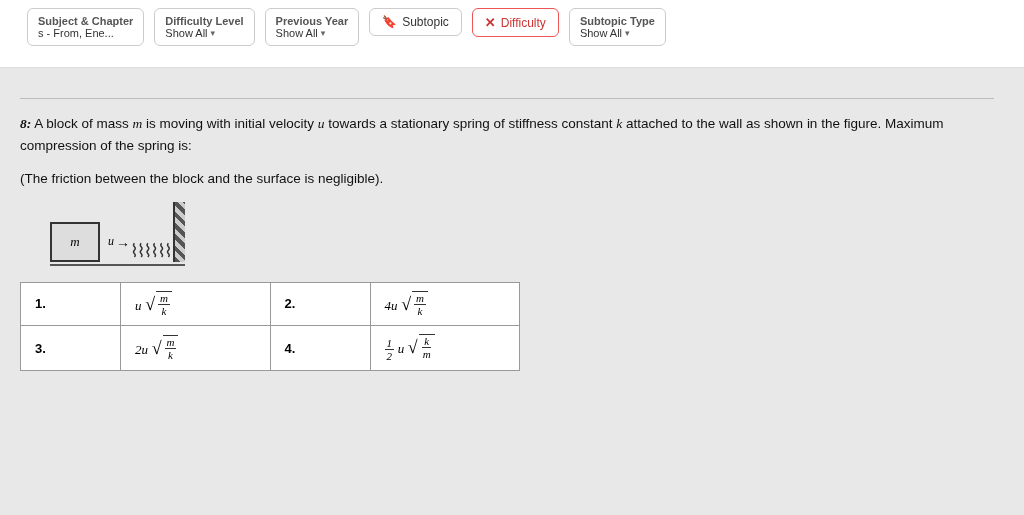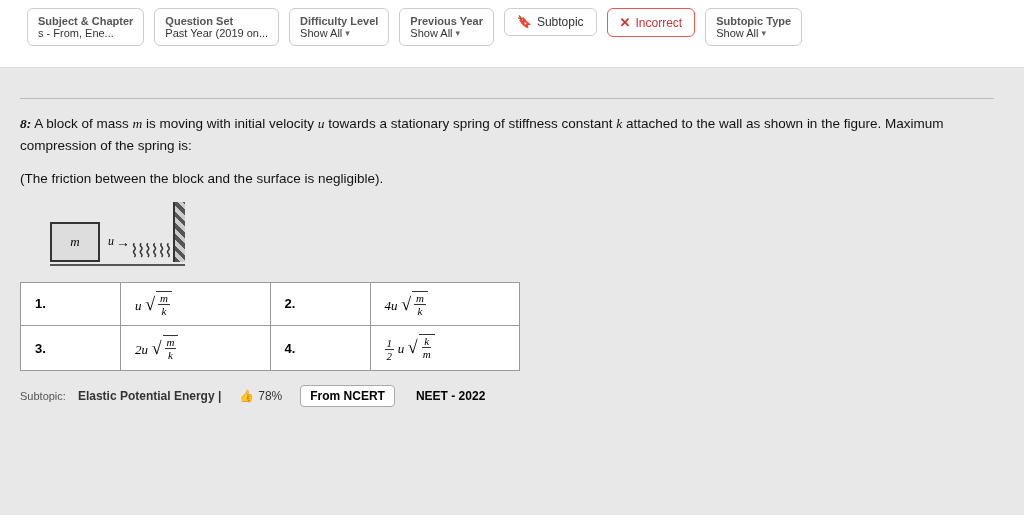--- a/index.html
+++ b/index.html
@@ -275,24 +275,20 @@
 </head>
 <body>
 
 <div class="filter-bar">
 
   <div class="filter-item">
     <span class="filter-label">Subject &amp; Chapter</span>
     <span class="filter-value">s - From, Ene...</span>
   </div>
 
-  <div class="filter-item">
-    <span class="filter-label">Question Set</span>
-    <span class="filter-value">Past Year (2019 on...</span>
-  </div>
 
 
   <div class="filter-item">
     <span class="filter-label">Difficulty Level</span>
     <span class="filter-value">
       <span>Show All</span>
       <span class="chevron">▾</span>
     </span>
   </div>
 
@@ -304,21 +300,21 @@
     </span>
   </div>
 
   <div class="filter-icon-btn">
     <span>🔖</span>
     <span>Subtopic</span>
   </div>
 
   <div class="filter-icon-btn incorrect-btn">
     <span style="font-size:13px;font-weight:bold;">✕</span>
-    <span>Incorrect</span>
+    <span>Difficulty</span>
   </div>
 
   <div class="filter-item">
     <span class="filter-label">Subtopic Type</span>
     <span class="filter-value">
       <span>Show All</span>
       <span class="chevron">▾</span>
     </span>
   </div>
 
@@ -417,28 +413,14 @@
               <span class="num math">k</span>
               <span class="den math">m</span>
             </span>
           </span>
         </span>
       </td>
     </tr>
   </tbody>
     </table>
 
-  <div class="bottom-bar">
-    <span class="subtopic-label">Subtopic:</span>
-    <span class="subtopic-text">Elastic Potential Energy |</span>
-    <div class="thumb-btn">
-      <span>👍</span>
-      <span>78%</span>
-    </div>
-    <div class="badge ncert">
-      <span>From NCERT</span>
-    </div>
-    <div class="badge neet">
-      <span>NEET - 2022</span>
-    </div>
-  </div>
 
 </div>
 
 </body></html>

